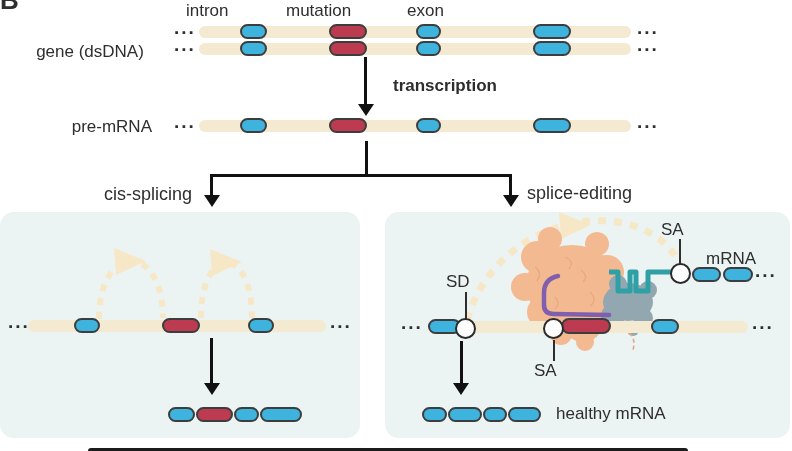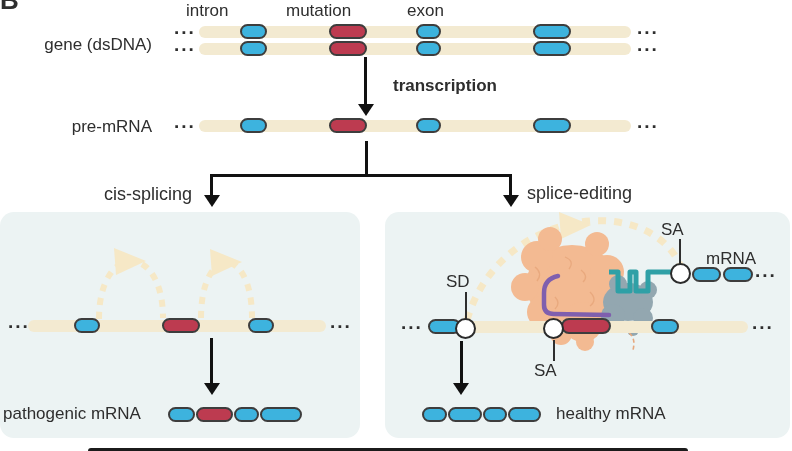--- a/index.html
+++ b/index.html
@@ -30,21 +30,21 @@
 <body>
 
 <div id="fig">
 
   <div class="panelB" style="left:0px;top:-15px;">B</div>
 
   <div class="lbl" style="left:186px;top:1px;">intron</div>
   <div class="lbl" style="left:286px;top:1px;">mutation</div>
   <div class="lbl" style="left:407px;top:1px;">exon</div>
 
-  <div class="lbl rt" style="left:28px;top:35px;width:124px;">gene (dsDNA)</div>
+  <div class="lbl rt" style="left:28px;top:42px;width:124px;text-align:center;">gene (dsDNA)</div>
 
   <span class="dots" style="left:174px;top:18px;">...</span>
   <span class="dots" style="left:637px;top:18px;">...</span>
   <div class="strand" style="left:199px;top:26px;width:432px;"></div>
   <div class="blk" style="left:240px;top:24px;width:27px;"></div>
   <div class="blk red" style="left:329px;top:24px;width:38px;"></div>
   <div class="blk" style="left:416px;top:24px;width:25px;"></div>
   <div class="blk" style="left:533px;top:24px;width:38px;"></div>
 
   <span class="dots" style="left:174px;top:35px;">...</span>
@@ -85,21 +85,20 @@
     <polygon points="210,37 242,50 212,64" fill="#f6e8c6"></polygon>
   </svg>
   <span class="dots" style="left:8px;top:312px;">...</span>
   <span class="dots" style="left:330px;top:312px;">...</span>
   <div class="strand" style="left:28px;top:320px;width:298px;"></div>
   <div class="blk" style="left:74px;top:318px;width:26px;"></div>
   <div class="blk red" style="left:162px;top:318px;width:38px;"></div>
   <div class="blk" style="left:248px;top:318px;width:26px;"></div>
   <div class="aline" style="left:210px;top:338px;width:3px;height:46px;"></div>
   <div class="ah-down" style="left:204px;top:383px;"></div>
-  <div class="lbl" style="left:3px;top:404px;">pathogenic mRNA</div>
   <div class="blk" style="left:168px;top:407px;width:27px;"></div>
   <div class="blk red" style="left:196px;top:407px;width:37px;"></div>
   <div class="blk" style="left:234px;top:407px;width:25px;"></div>
   <div class="blk" style="left:260px;top:407px;width:42px;"></div>
 
   <div class="panel" style="left:385px;width:405px;"></div>
   <svg class="layer" style="left:385px;top:212px;" width="405" height="226" viewBox="0 0 405 226">
     <path d="M 82,108 C 115,-5 265,-20 296,55" fill="none" stroke="#f6e8c6" stroke-width="7" stroke-dasharray="8 8"></path>
     <polygon points="174,0 206,13 176,27" fill="#f6e8c6"></polygon>
 

